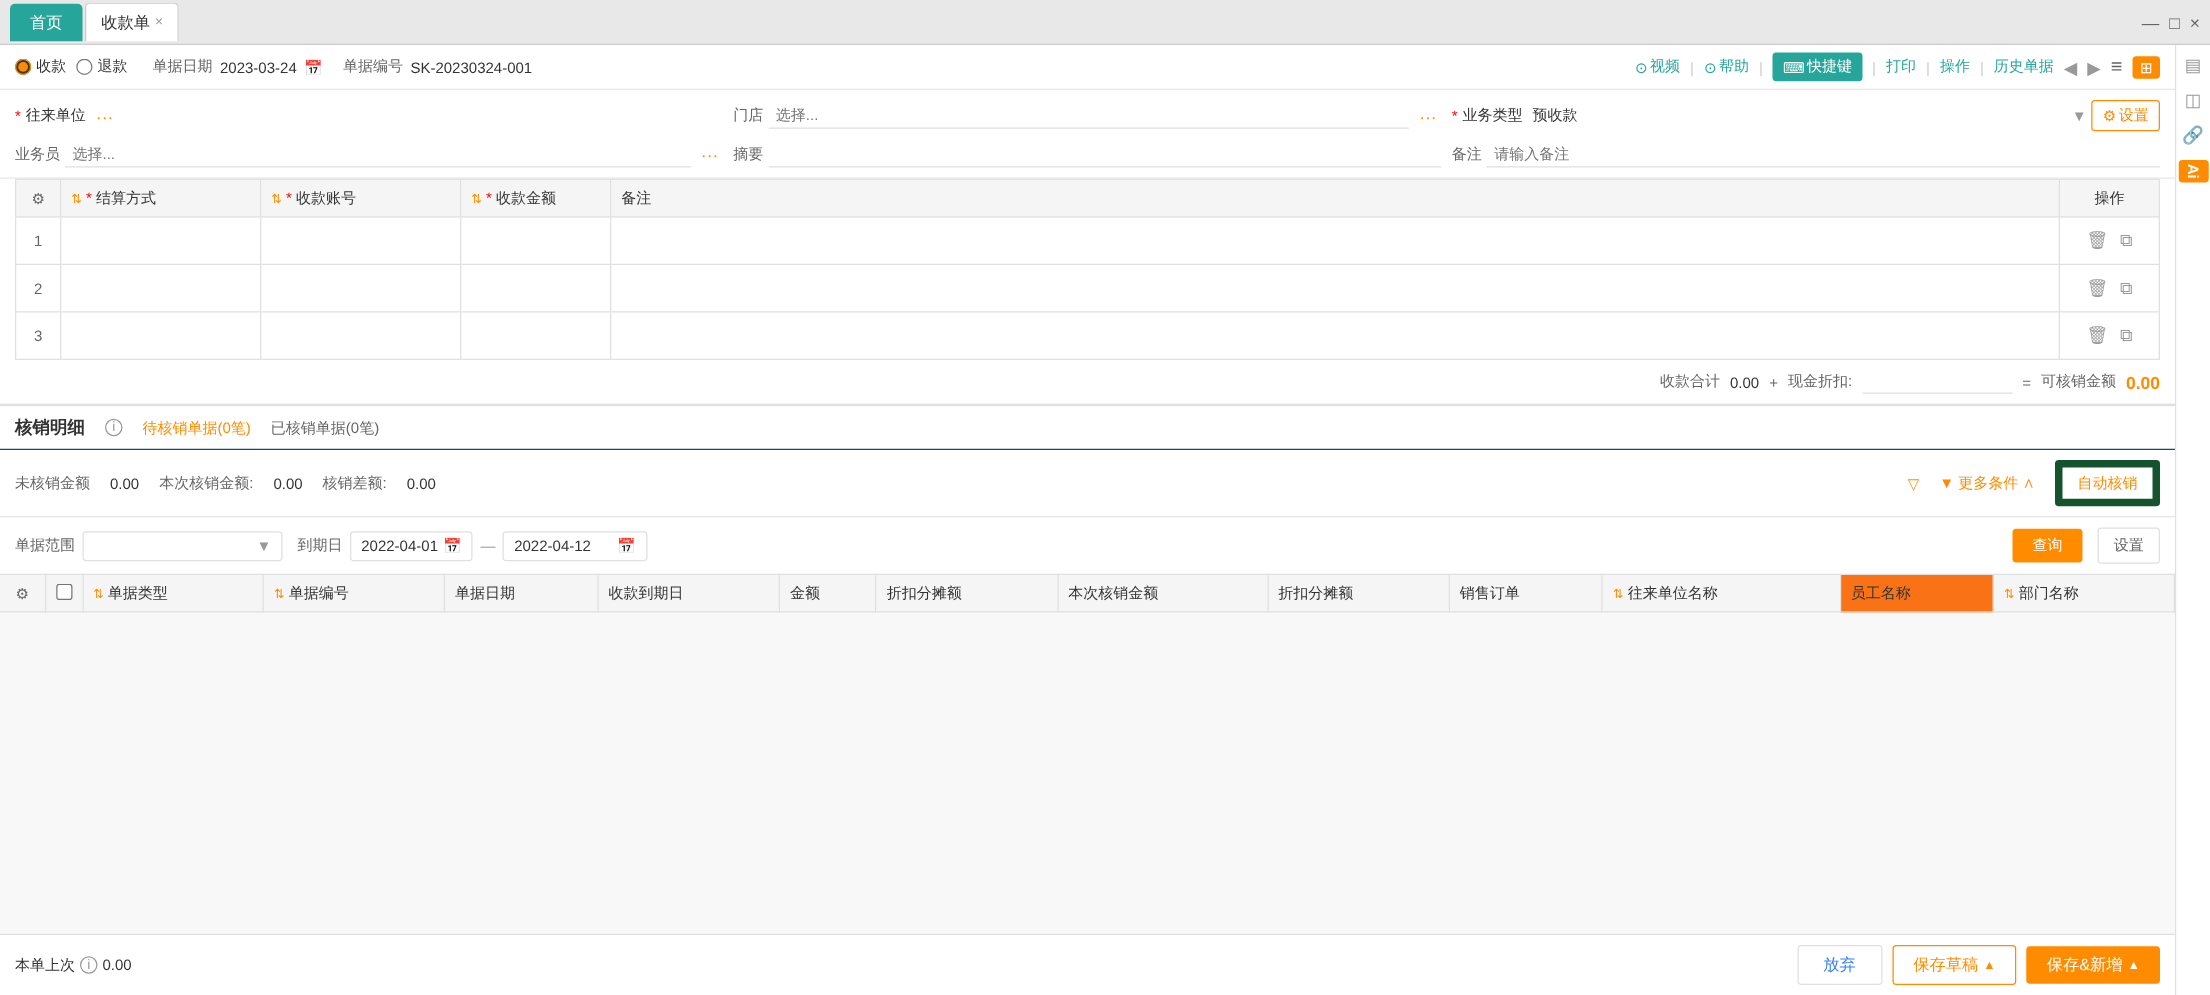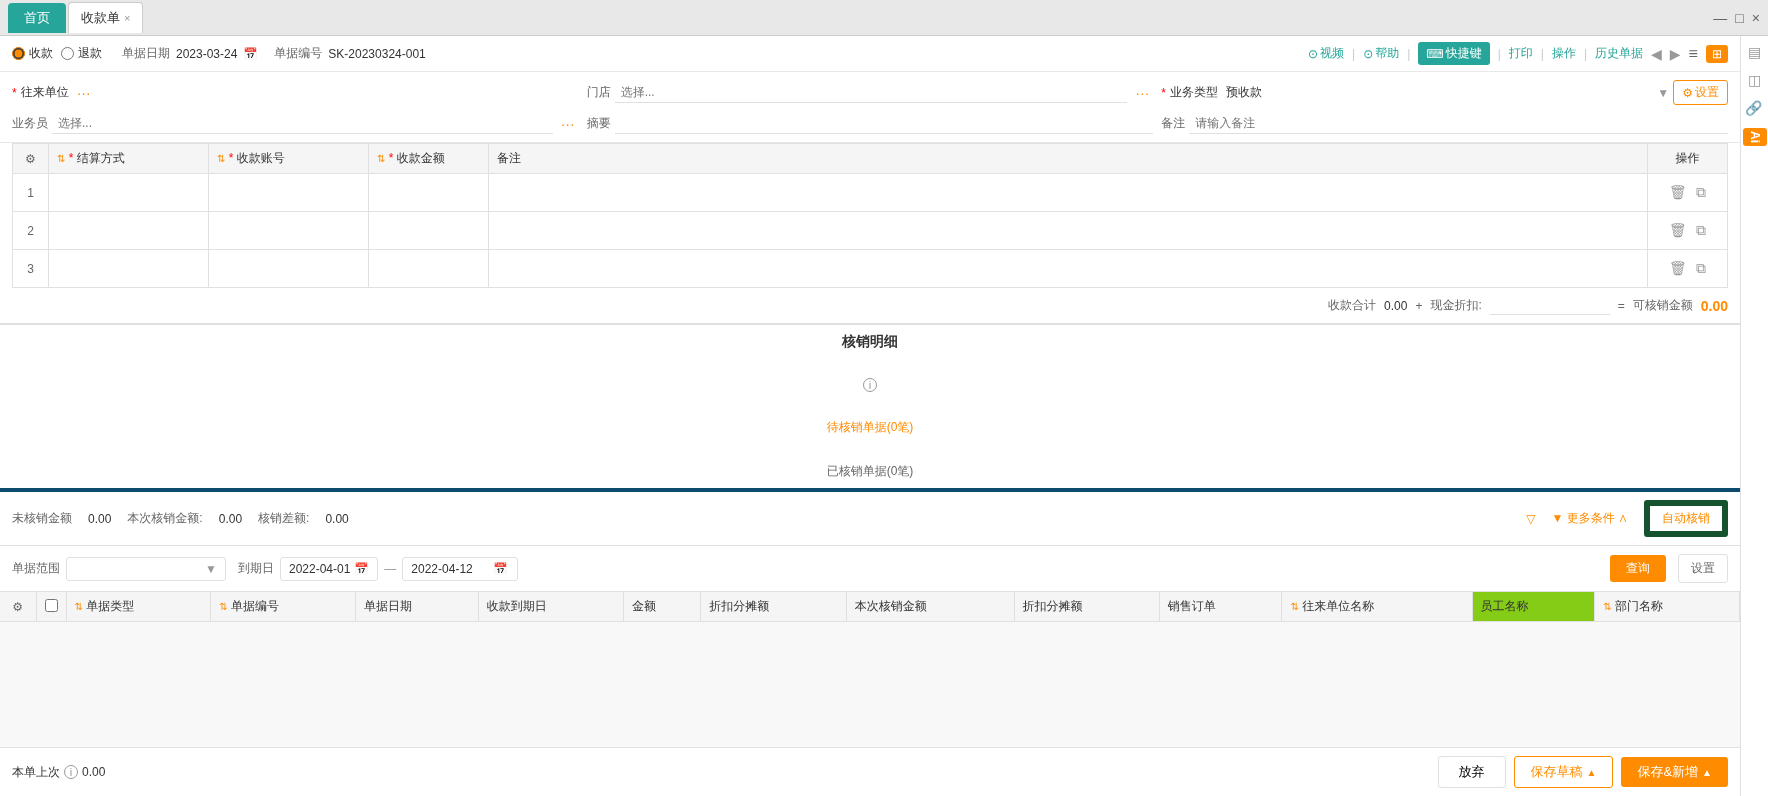--- a/index.html
+++ b/index.html
@@ -190,21 +190,21 @@
       <span style="color:#666;">+</span>
       <span style="color:#666;">现金折扣:</span>
       <input type="text" style="border-top: none; border-right: none; border-left: none; border-image: initial; border-bottom: 1px solid rgb(224, 224, 224); width: 120px; padding: 2px 4px; text-align: right; outline: none; font-family: inherit; font-size: 12px;">
       <span style="color:#666;">=</span>
       <span style="color:#666;">可核销金额</span>
       <span style="color:#ff8c00; font-weight:bold; font-size:14px;">0.00</span>
     </div>
 
     <div style="flex:1; background:#f8f8f8; border-top:2px solid #e0e0e0; display:flex; flex-direction:column; overflow:hidden;">
 
-      <div style="padding:8px 12px; display:flex; align-items:center; gap:27px; border-bottom:4px solid #0c4a6e; background:#fff; flex-shrink:0;flex-direction:column;">
+      <div style="padding:8px 12px; display:flex; align-items:center; gap:16px; border-bottom:1px solid #0c4a6e; background:#fff; flex-shrink:0;">
         <span style="font-size:14px; font-weight:bold;">核销明细</span>
         <span style="display:inline-block; width:14px; height:14px; border:1px solid #999; border-radius:50%; text-align:center; line-height:12px; font-size:11px; color:#999; cursor:pointer;">i</span>
         <span style="color:#ff8c00; cursor:pointer; font-size:12px;">待核销单据(0笔)</span>
         <span style="color:#666; cursor:pointer; font-size:12px;">已核销单据(0笔)</span>
       </div>
 
       <div style="display:flex; align-items:center; padding:8px 12px; gap:16px; background:#fff; border-bottom:1px solid #e0e0e0; flex-shrink:0;">
         <span style="color:#666;">未核销金额</span>
         <span>0.00</span>
         <span style="color:#666;">本次核销金额:</span>
@@ -277,42 +277,42 @@
               <th style="background:#f5f5f5; padding:6px 8px; border-right:1px solid #e0e0e0; border-bottom:1px solid #e0e0e0;">
                 <span>折扣分摊额</span>
               </th>
               <th style="background:#f5f5f5; padding:6px 8px; border-right:1px solid #e0e0e0; border-bottom:1px solid #e0e0e0;">
                 <span>销售订单</span>
               </th>
               <th style="background:#f5f5f5; padding:6px 8px; border-right:1px solid #e0e0e0; border-bottom:1px solid #e0e0e0;">
                 <span style="color:#ff8c00; font-size:10px;">⇅</span>
                 <span>往来单位名称</span>
               </th>
-              <th style="background:#84cc16; padding:6px 8px; border-right:1px solid #e0e0e0; border-bottom:1px solid #e0e0e0;">
+              <th style="background:#f97316; padding:6px 8px; border-right:1px solid #e0e0e0; border-bottom:1px solid #e0e0e0;">
                 <span>员工名称</span>
               </th>
               <th style="background:#f5f5f5; padding:6px 8px; border-bottom:1px solid #e0e0e0;">
                 <span style="color:#ff8c00; font-size:10px;">⇅</span>
                 <span>部门名称</span>
               </th>
             </tr>
           </thead>
           <tbody></tbody>
         </table>
       </div>
     </div>
 
     <div style="display:flex; align-items:center; padding:8px 12px; background:#fff; border-top:1px solid #e0e0e0; flex-shrink:0;">
       <div style="display:flex; align-items:center; gap:4px; font-size:12px;">
         <span>本单上次</span>
         <span style="display:inline-block; width:14px; height:14px; border:1px solid #999; border-radius:50%; text-align:center; line-height:12px; font-size:11px; color:#999; cursor:pointer;">i</span>
         <span>0.00</span>
       </div>
       <div style="flex:1;"></div>
-      <button style="background:#fff; border:1px solid #e0e0e0; color:#000000; padding:6px 20px; border-radius:3px; cursor:pointer; font-size:13px; font-family:inherit; margin-right:8px;">放弃</button>
+      <button style="background:#fff; border:1px solid #e0e0e0; color:#3b82f6; padding:6px 20px; border-radius:3px; cursor:pointer; font-size:13px; font-family:inherit; margin-right:8px;">放弃</button>
       <button style="background:#fff; border:1px solid #ff8c00; color:#ff8c00; padding:6px 16px; border-radius:3px; cursor:pointer; font-size:13px; font-family:inherit; margin-right:8px; display:flex; align-items:center; gap:4px;">
         <span>保存草稿</span>
         <span style="font-size:10px;">▲</span>
       </button>
       <button style="background:#ff8c00; border:none; color:#fff; padding:6px 16px; border-radius:3px; cursor:pointer; font-size:13px; font-family:Liberation Sans, sans-serif; display:flex; align-items:center; gap:4px;">
         <span>保存&amp;新增</span>
         <span style="font-size:10px;">▲</span>
       </button>
     </div>
 

